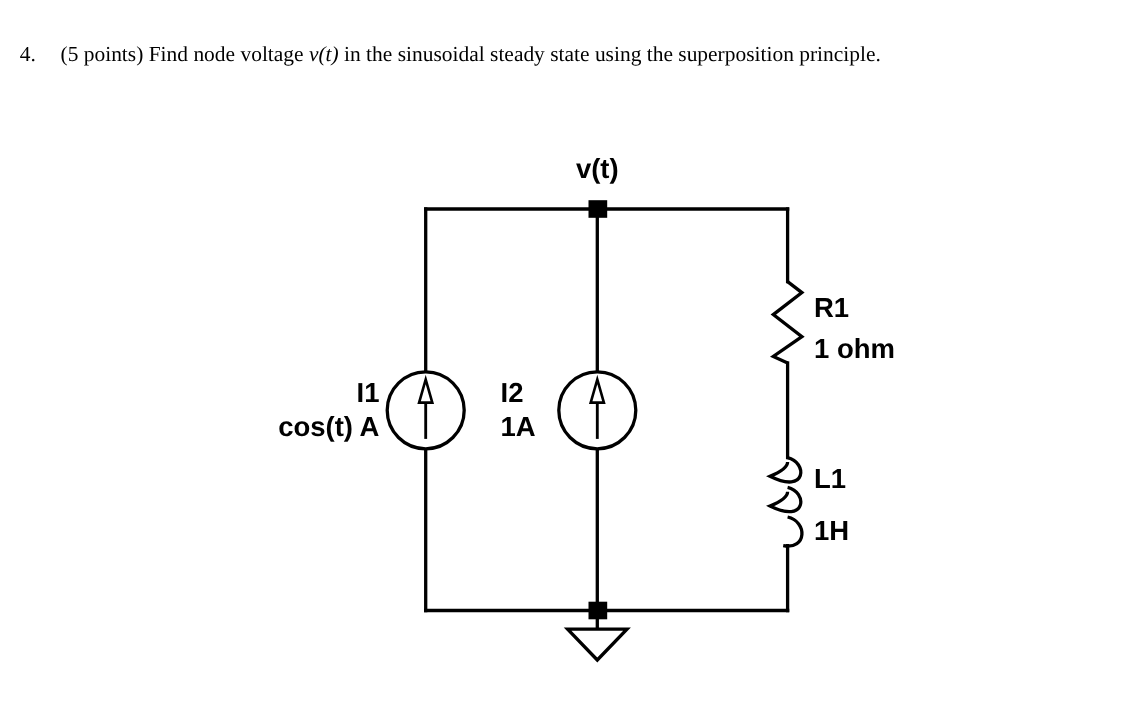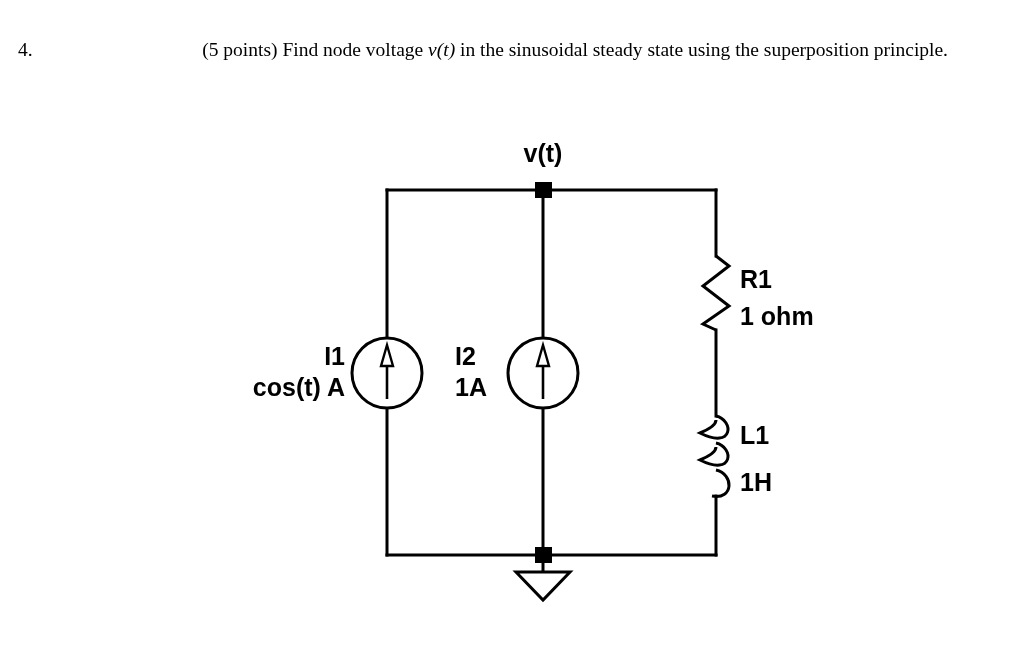--- a/index.html
+++ b/index.html
@@ -34,21 +34,21 @@
     line-height: 1.42;
   }
   .q-number {
     width: 37px;
     flex: 0 0 37px;
     font-family: "Liberation Serif", serif;
     font-size: 19.5px;
   }
   .q-text {
     flex: 1 1 auto;
-    text-align: right;
+    text-align: left;
   }
   .q-text .ital {
     font-style: italic;
   }
   #circuit-wrap {
     position: absolute;
     left: 0;
     top: 0;
     width: 1024px;
     height: 645px;

